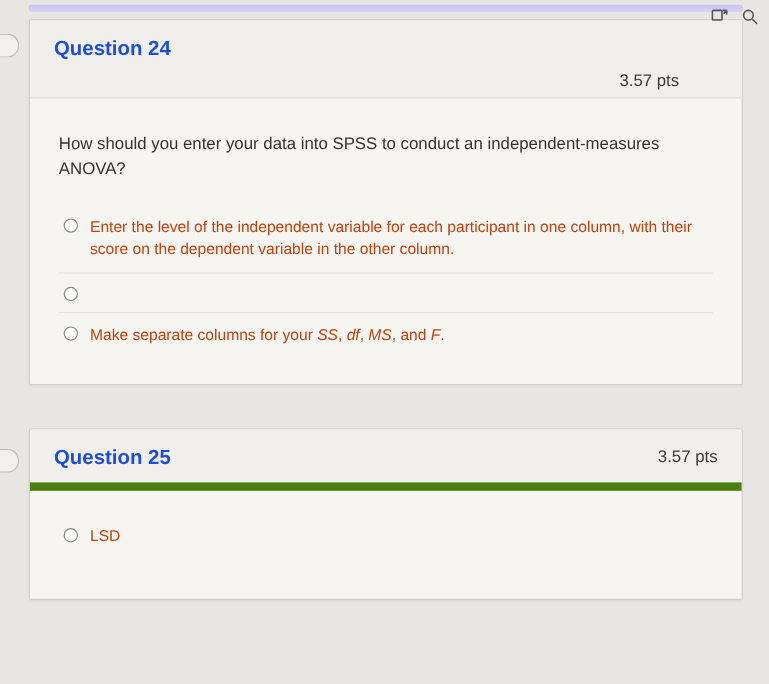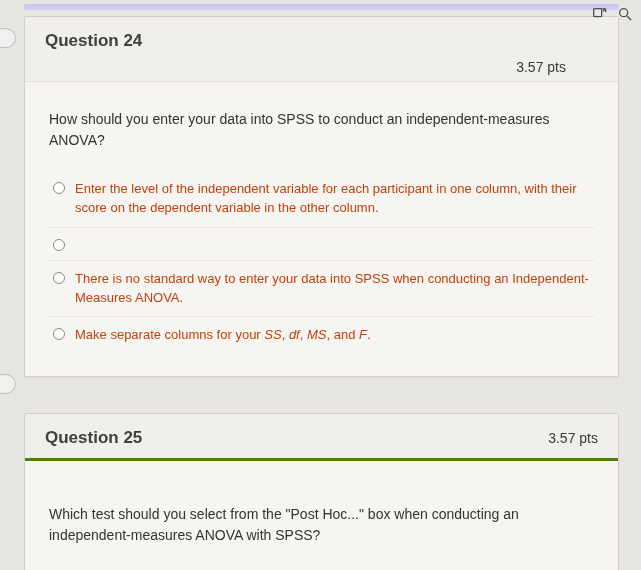--- a/index.html
+++ b/index.html
@@ -54,29 +54,28 @@
     .question-card {
       background: #f7f5f2;
       border: 1px solid #d3d0cc;
       border-radius: 2px;
       margin-bottom: 36px;
       box-shadow: 0 1px 2px rgba(0,0,0,0.04);
     }
     .question-header {
       display: flex;
       justify-content: space-between;
-      align-items: center;
       padding: 14px 20px 10px 20px;
-      border-bottom: 3px solid #4d7c0f;
+      border-bottom: 7px solid #4d7c0f;
       background: #f1efec;
     }
     .question-title {
       font-size: 17px;
       font-weight: 600;
-      color: #404040;
+      color: #1d4ed8;
     }
     .q24-title-row {
       padding: 14px 20px 0 20px;
       background: #f1efec;
       border-bottom: 1px solid #e2dfdb;
     }
     .q24-points-row {
       text-align: right;
       padding: 8px 32px 6px 20px;
       font-size: 14px;
@@ -171,37 +170,32 @@
       <div class="options">
         <label class="option">
           <span class="radio"></span>
           <span class="option-text">Enter the level of the independent variable for each participant in one column, with their score on the dependent variable in the other column.</span>
         </label>
         <label class="option">
           <span class="radio"></span>
         </label>
         <label class="option">
           <span class="radio"></span>
-          <span class="option-text">There is no standard way to enter your data into SPSS when conducting an Independent-Measures ANOVA.</span>
-        </label>
-        <label class="option">
-          <span class="radio"></span>
           <span class="option-text">Make separate columns for your <i>SS</i>, <i>df</i>, <i>MS</i>, and <i>F</i>.</span>
         </label>
       </div>
     </div>
   </div>
 
   <div class="question-card q25">
     <div class="question-header">
       <div class="question-title">Question 25</div>
       <div style="font-size:14px;color:#3a3a3a;font-weight:500;">3.57 pts</div>
     </div>
     <div class="question-body">
-      <div class="prompt">Which test should you select from the "Post Hoc..." box when conducting an independent-measures ANOVA with SPSS?</div>
       <div class="options">
         <label class="option simple">
           <span class="radio"></span>
           <span class="option-text">LSD</span>
         </label>
         <label class="option simple">
           
           
         </label>
 

